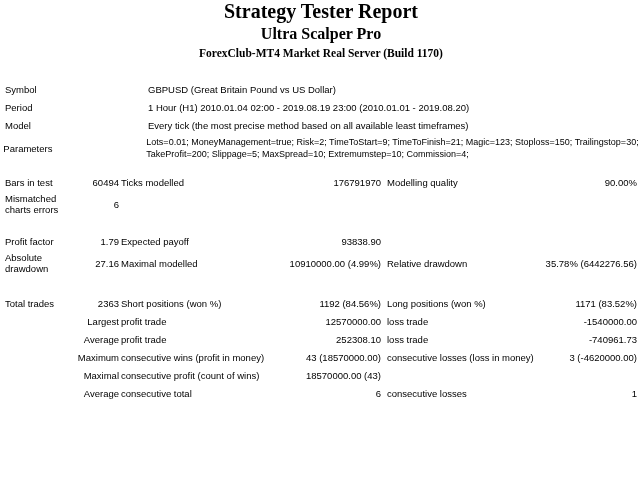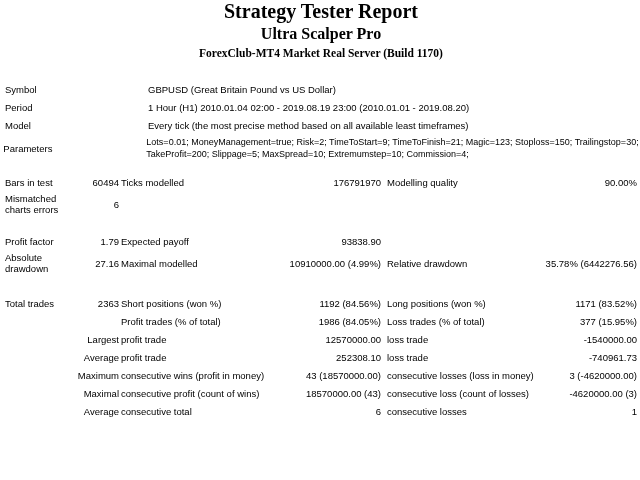--- a/index.html
+++ b/index.html
@@ -145,34 +145,20 @@
       <div class="s2">
           <span class="lab">Short positions (won %)</span>
           <span class="val">1192 (84.56%)</span>
         </div>
       <div class="s3">
           <span class="lab">Long positions (won %)</span>
           <span class="val">1171 (83.52%)</span>
         </div>
     </div>
 
-    <div class="srow">
-      <div class="s1">
-          <span class="lab"></span>
-          <span class="val"></span>
-        </div>
-      <div class="s2">
-          <span class="lab">Profit trades (% of total)</span>
-          <span class="val">1986 (84.05%)</span>
-        </div>
-      <div class="s3">
-          <span class="lab">Loss trades (% of total)</span>
-          <span class="val">377 (15.95%)</span>
-        </div>
-    </div>
 
     <div class="srow">
       <div class="s1">
           <span class="lab"></span>
           <span class="val">Largest</span>
         </div>
       <div class="s2">
           <span class="lab">profit trade</span>
           <span class="val">12570000.00</span>
         </div>
@@ -214,24 +200,20 @@
 
     <div class="srow">
       <div class="s1">
           <span class="lab"></span>
           <span class="val">Maximal</span>
         </div>
       <div class="s2">
           <span class="lab">consecutive profit (count of wins)</span>
           <span class="val">18570000.00 (43)</span>
         </div>
-      <div class="s3">
-          <span class="lab">consecutive loss (count of losses)</span>
-          <span class="val">-4620000.00 (3)</span>
-        </div>
     </div>
 
     <div class="srow">
       <div class="s1">
           <span class="lab"></span>
           <span class="val">Average</span>
         </div>
       <div class="s2">
           <span class="lab">consecutive total</span>
           <span class="val">6</span>

